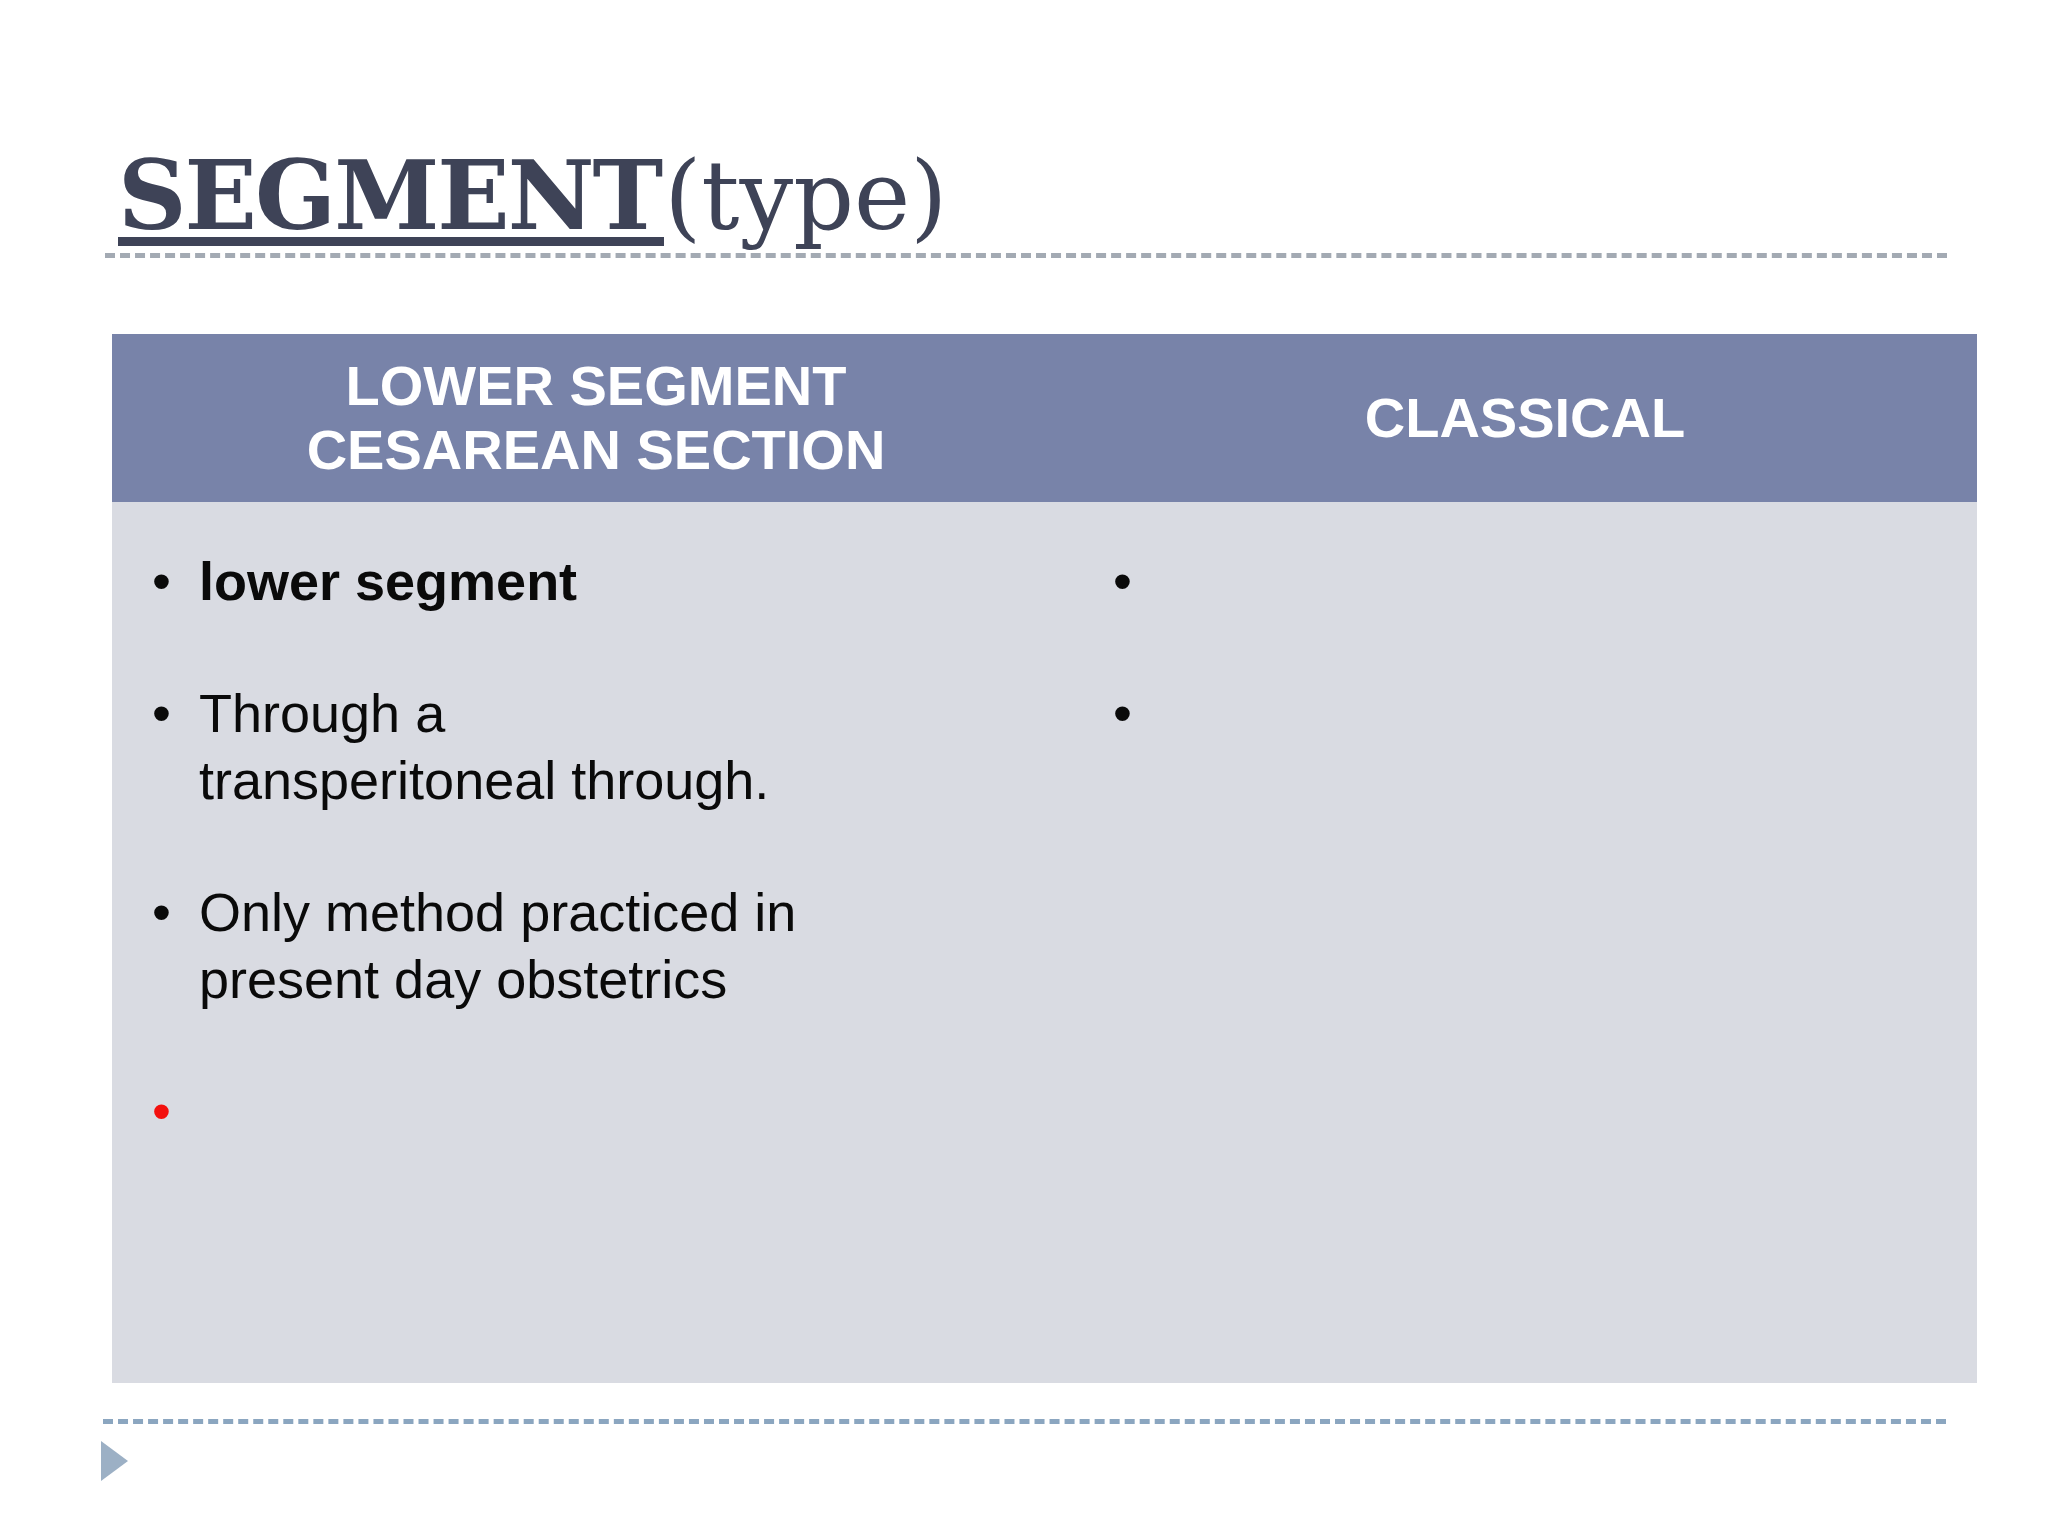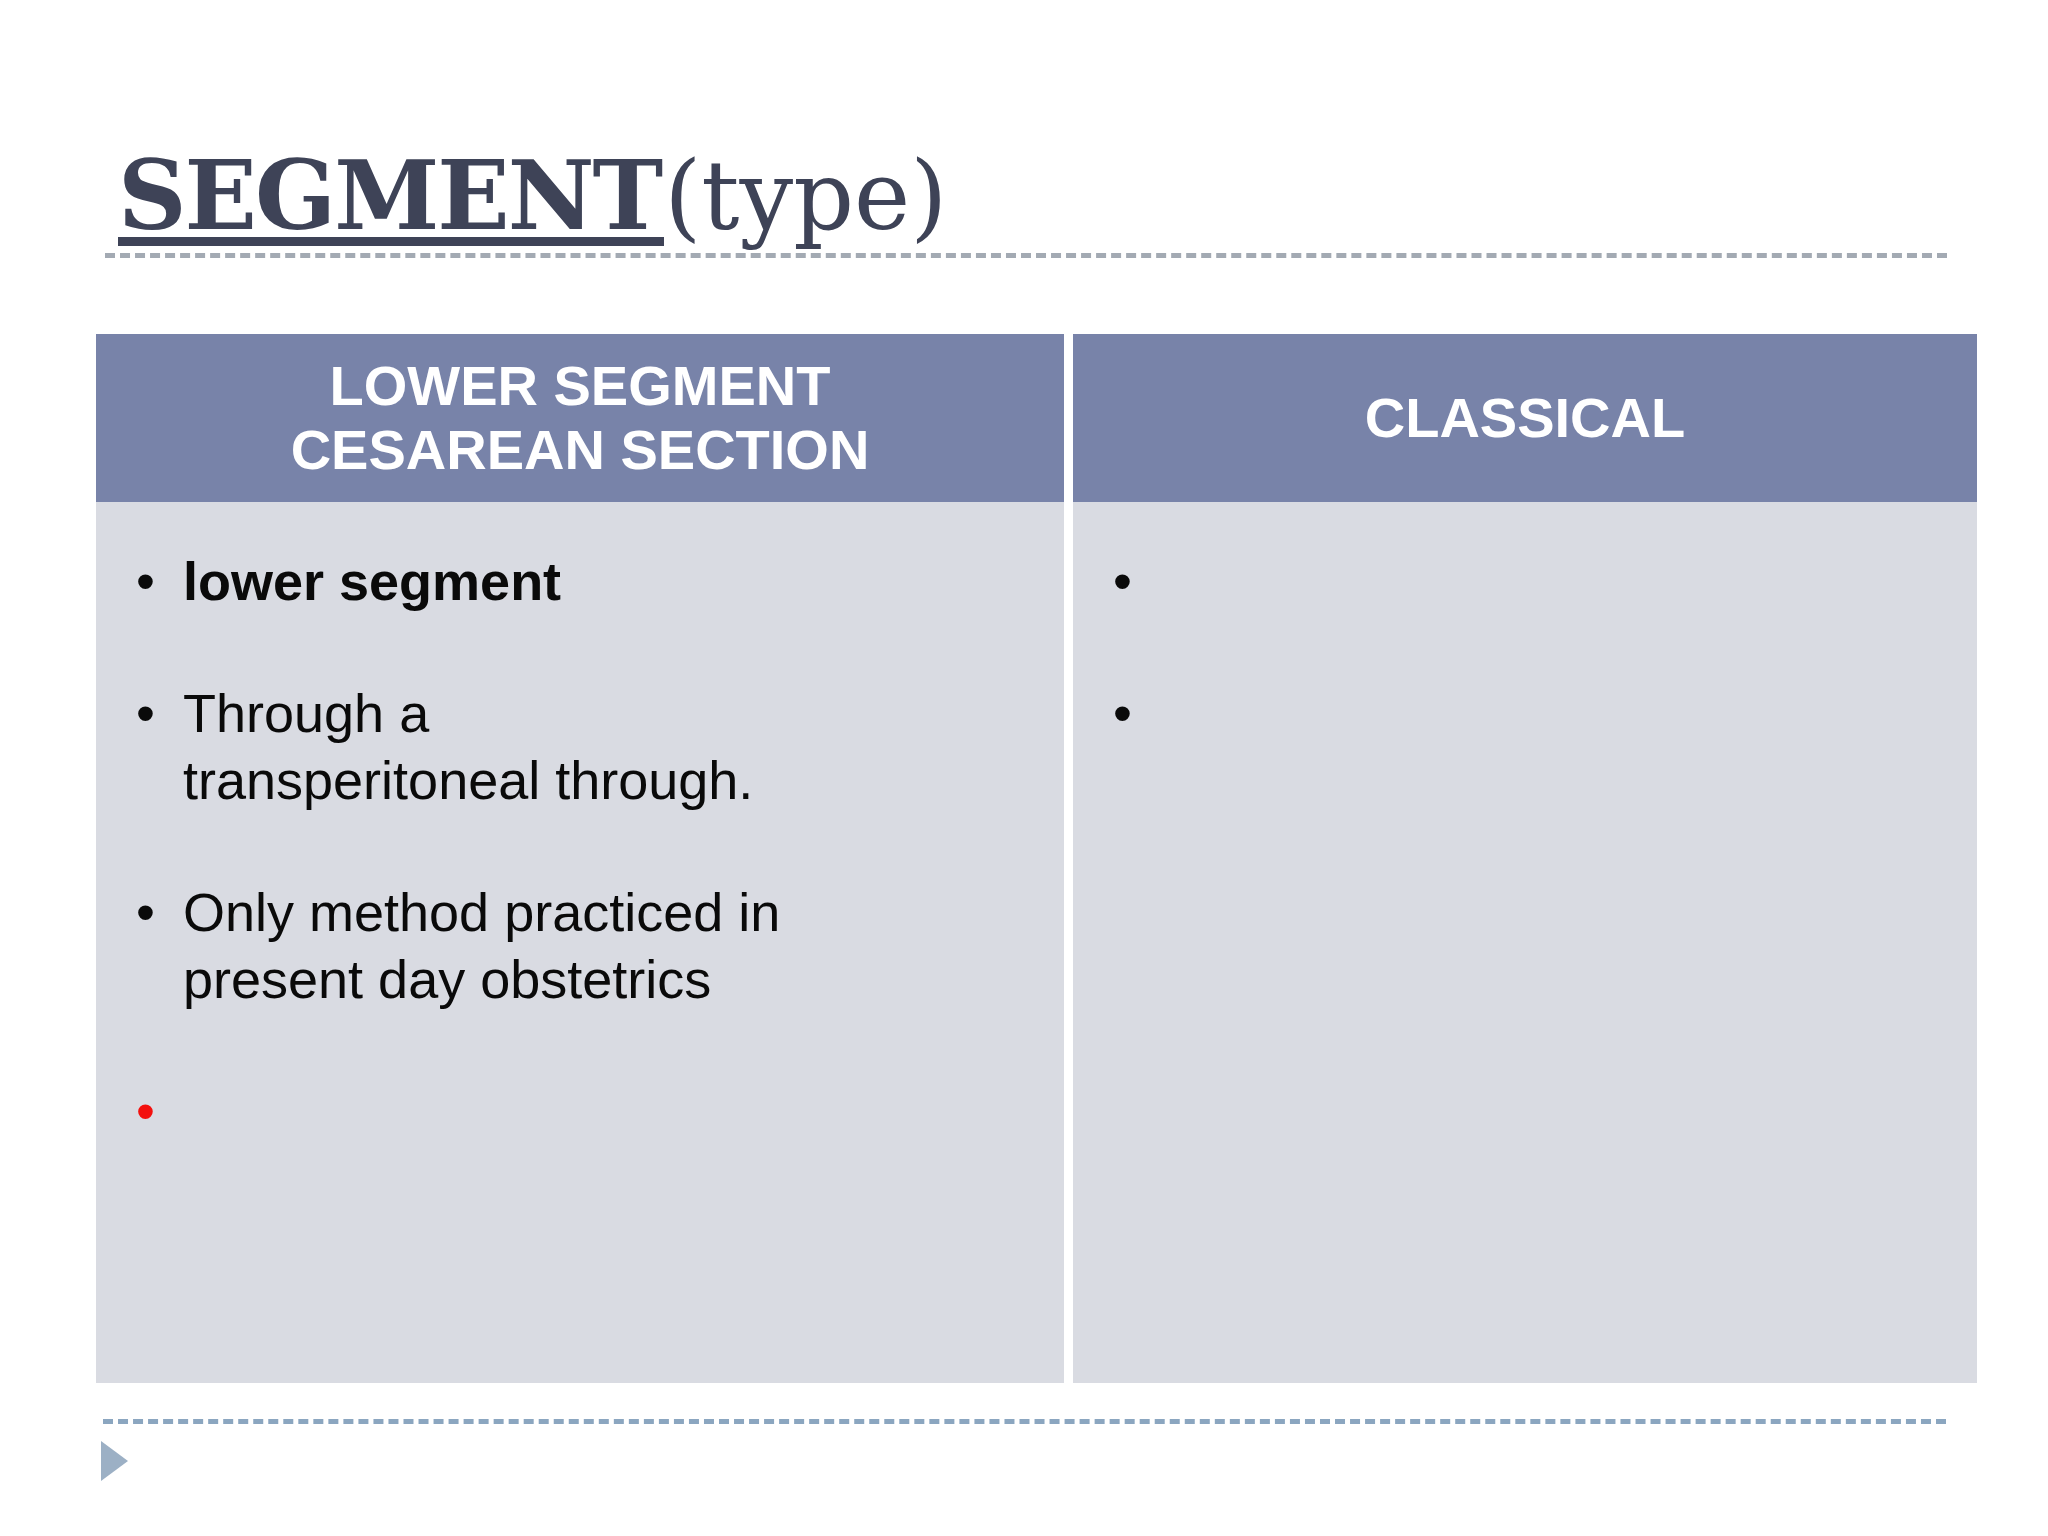--- a/index.html
+++ b/index.html
@@ -15,21 +15,21 @@
   }
   .title-main{
     font-weight:700;display:inline-block;line-height:0.86;
     letter-spacing:-2px;border-bottom:9px solid currentColor;padding-right:3px;
   }
   .title-suffix{font-weight:400;}
   .rule{position:absolute;height:0;}
   .rule-top{left:105px;top:253px;width:1842px;border-top:5px dashed var(--rule-top);}
   .rule-bottom{left:103px;top:1419px;width:1843px;border-top:5px dashed var(--rule-bottom);}
   .panel{position:absolute;top:334px;height:1049px;display:flex;flex-direction:column;}
-  .panel-left{left:96px;width:968px;}
+  .panel-left{left:112px;width:968px;}
   .panel-right{left:1073px;width:904px;}
   .panel-header{
     height:168px;flex:none;background:var(--header-bg);color:#ffffff;
     display:flex;flex-direction:column;justify-content:center;align-items:center;
     font-weight:700;font-size:56px;line-height:64px;text-align:center;
   }
   .panel-body{
     flex:1;background:var(--body-bg);color:var(--body-text);
     padding:46px 28px 0 40px;font-size:54px;line-height:67px;
   }

